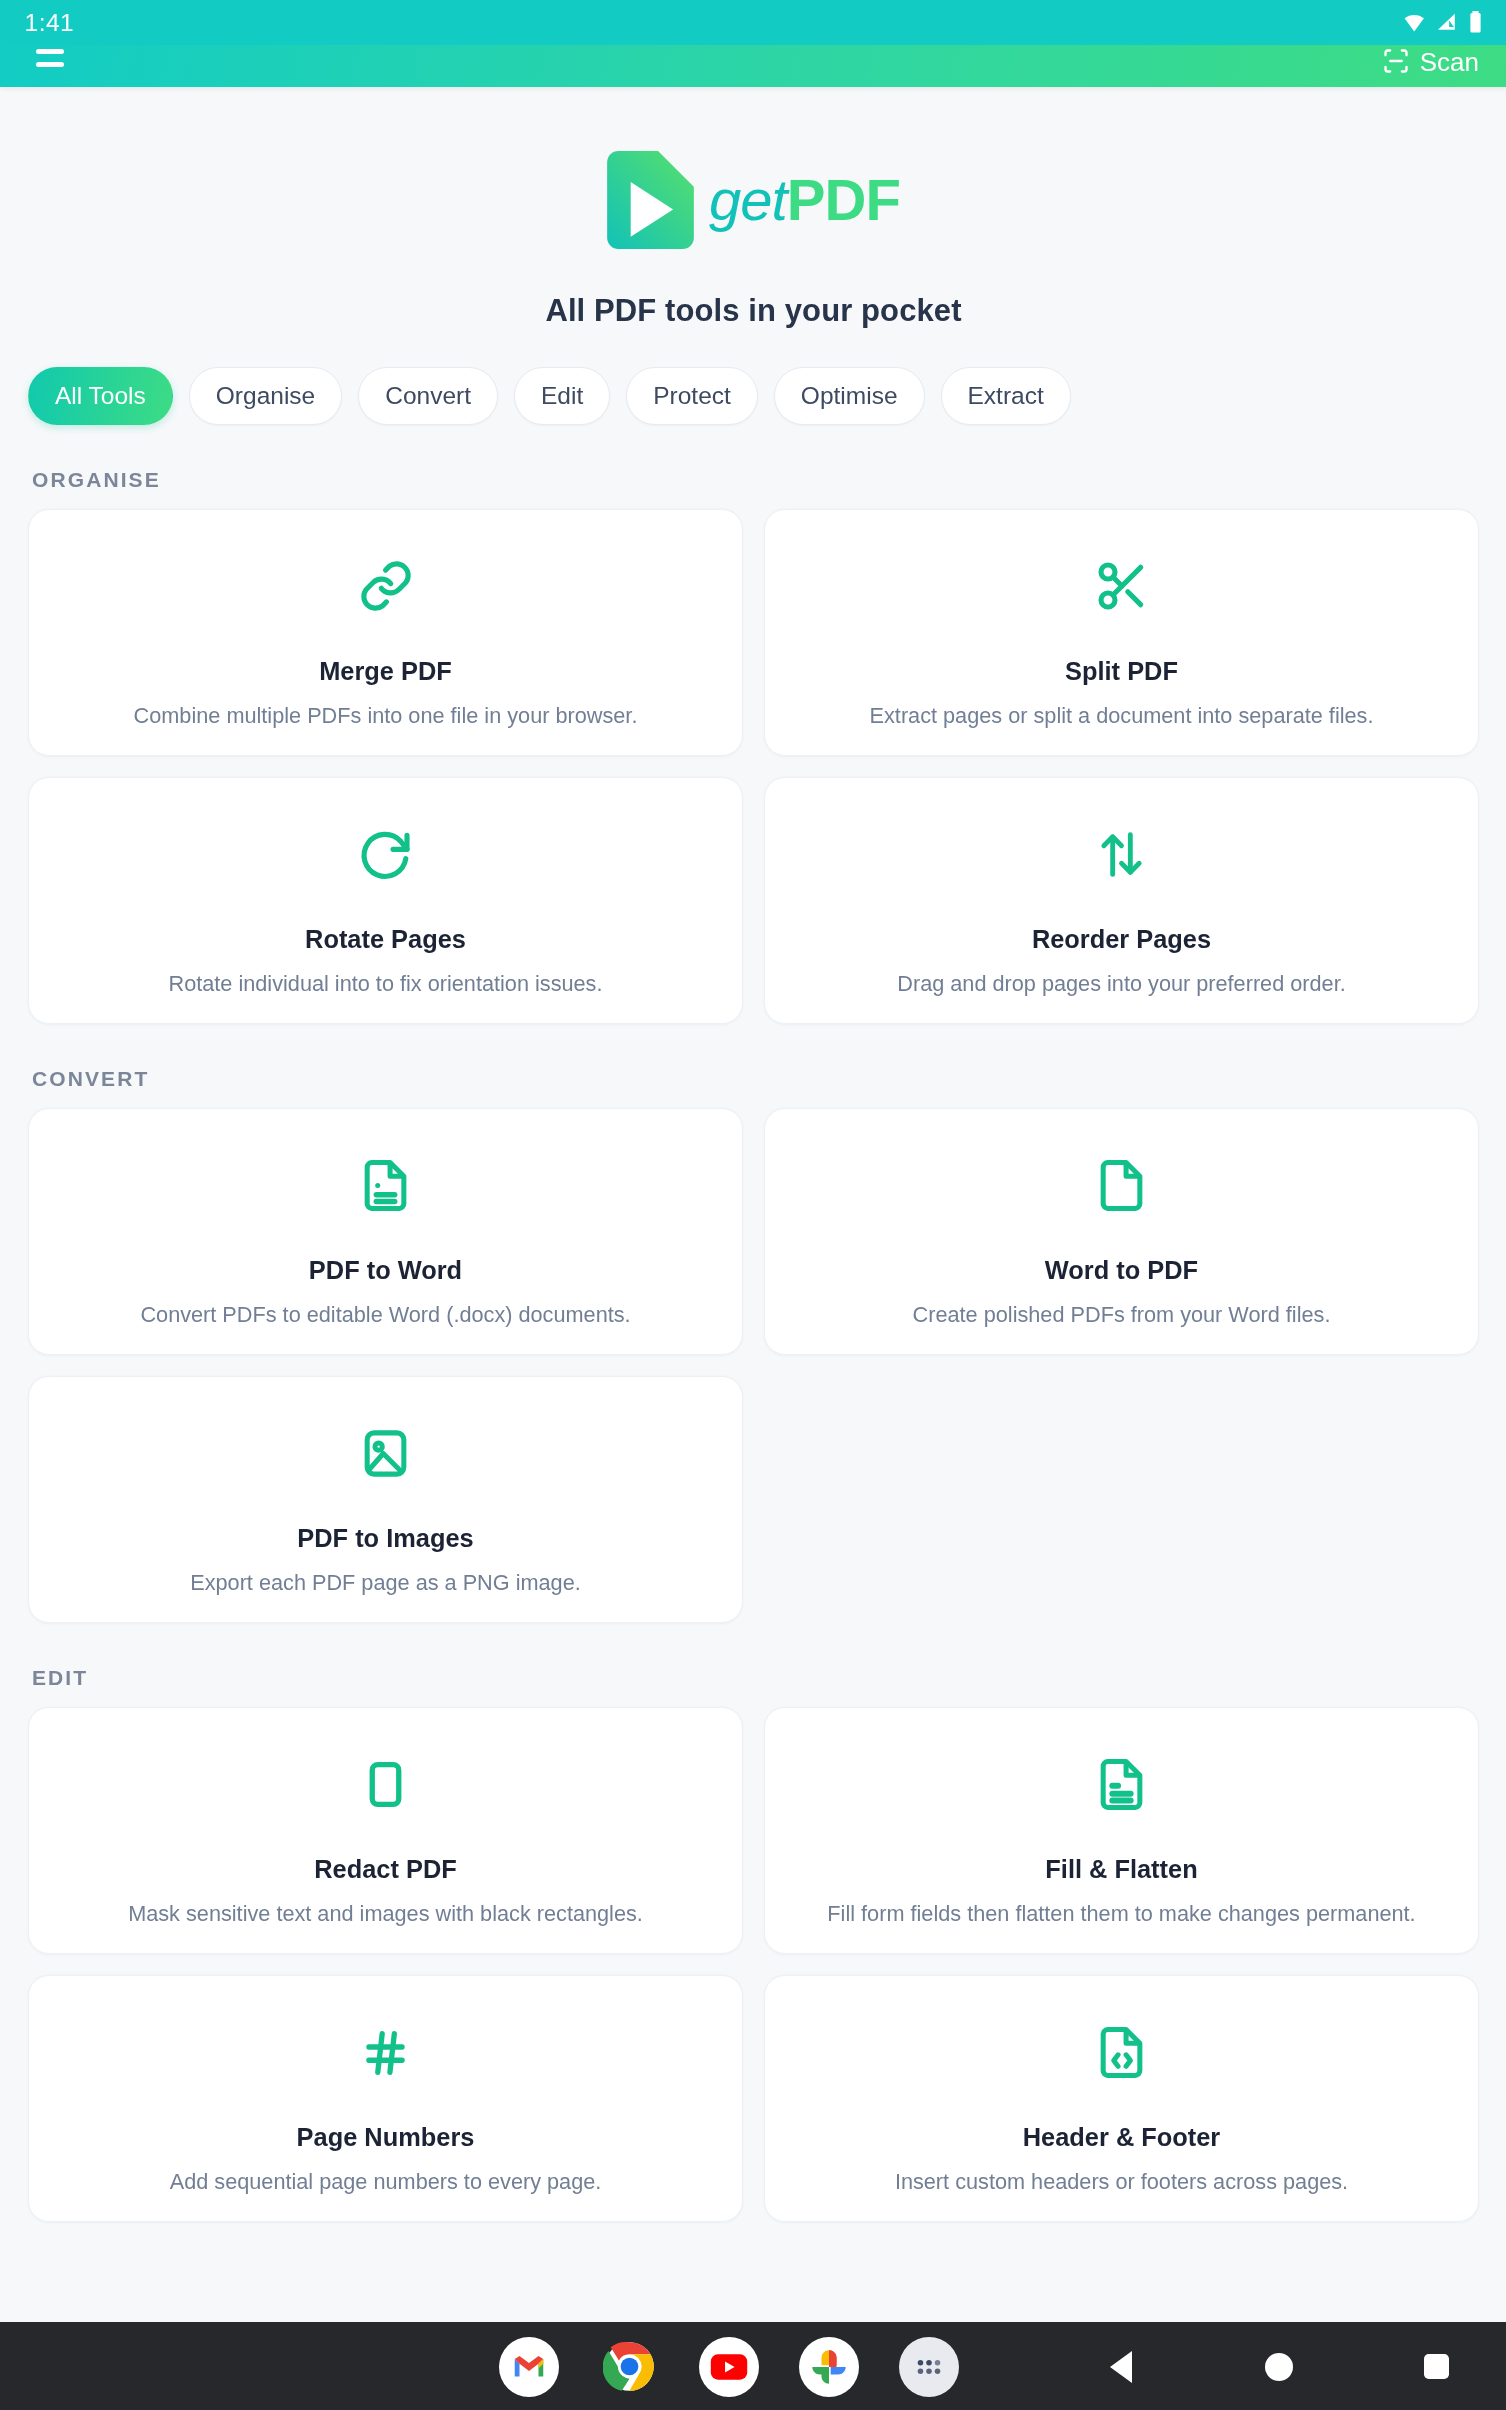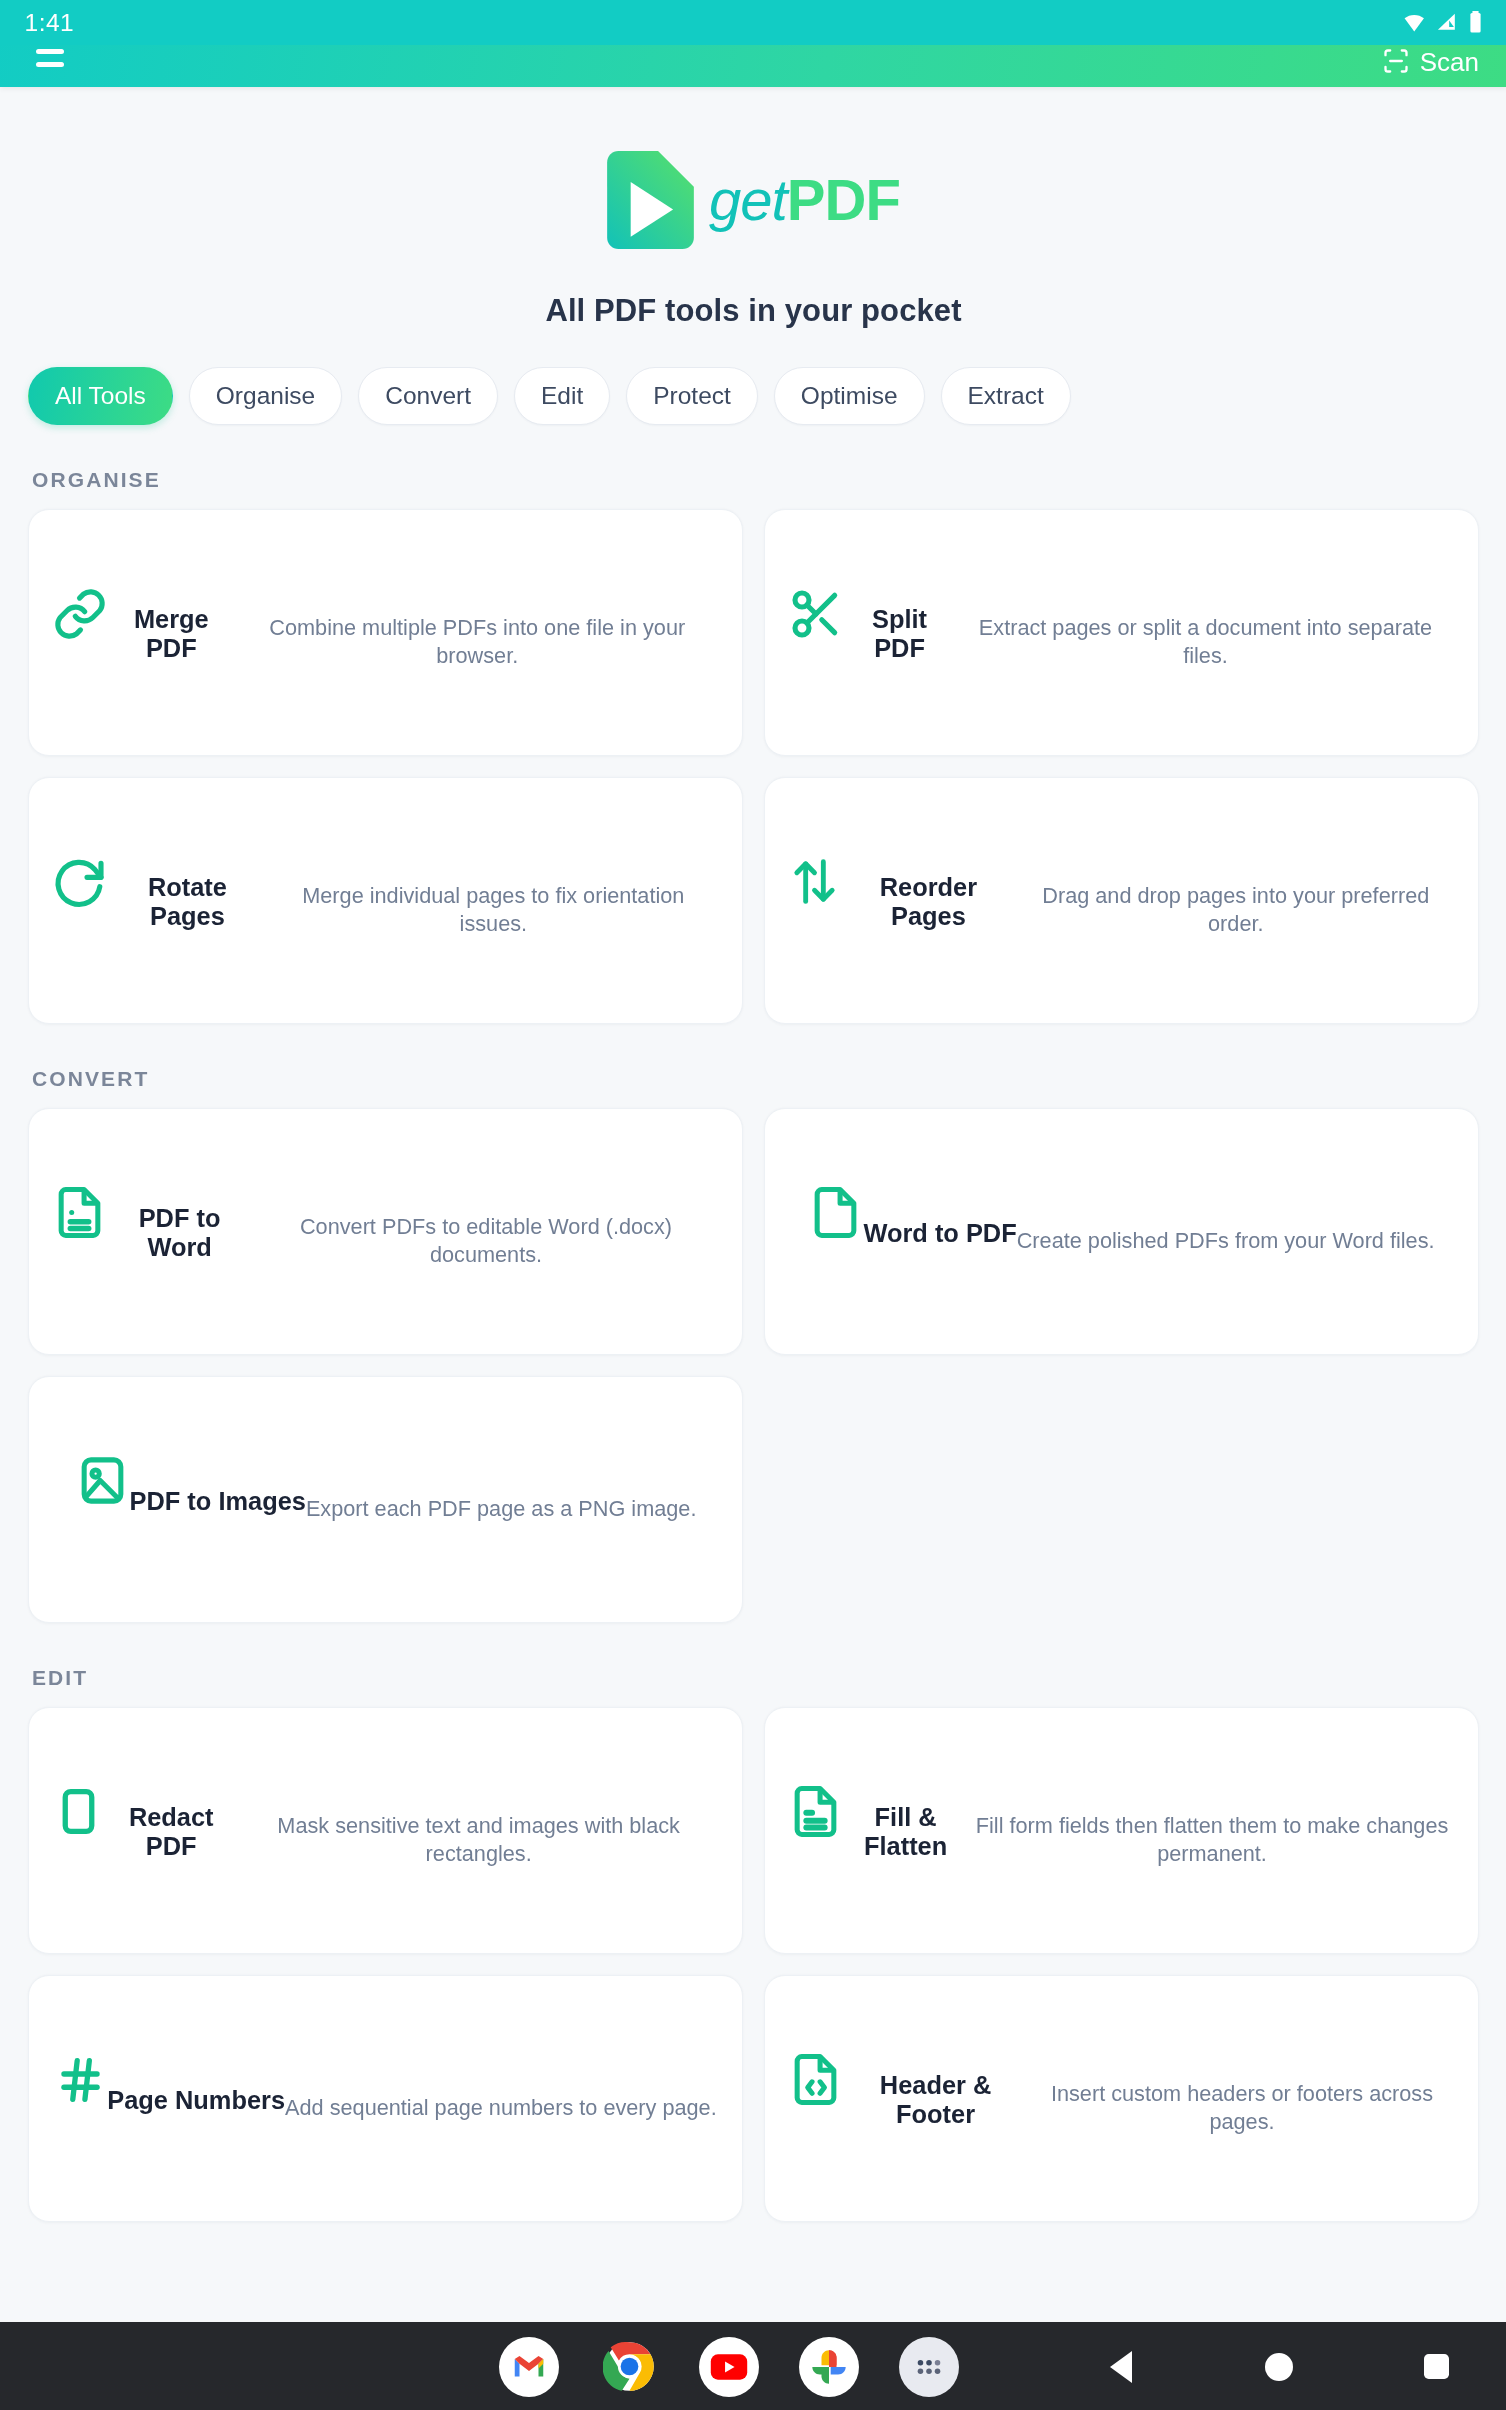--- a/index.html
+++ b/index.html
@@ -85,21 +85,21 @@
     font-size: 21px; font-weight: 700; letter-spacing: 2.1px;
     color: #7b8699; text-transform: uppercase;
   }
   .grid {
     display: grid; grid-template-columns: 1fr 1fr; gap: 21px;
     padding: 0 28px;
   }
   .card {
     background: #ffffff; border-radius: 21px; border: 0.9px solid #edf1f5;
     height: 247px; padding: 28px 22.6px 24.5px;
-    display: flex; flex-direction: row; align-items: center; justify-content: center;
+    display: flex; flex-direction: column; align-items: center; justify-content: flex-end;
     cursor: pointer; box-shadow: 0 0.9px 2.8px rgba(22,40,70,.045);
   }
   .card-icon { height: 60px; display: flex; align-items: center; justify-content: center; margin-bottom: 41px; }
   .card-title { font-size: 25.4px; font-weight: 700; color: #1b2335; text-align: center; }
   .card-desc { font-size: 21.7px; color: #717e94; text-align: center; margin-top: 16px; line-height: 1.3; }
 
   
   .navbar {
     position: absolute; bottom: 0; left: 0; width: 1507px; height: 89px;
     background: #26282c; display: flex; align-items: center; z-index: 40;
@@ -215,21 +215,21 @@
       </div>
 
       <div class="card">
         <div class="card-icon">
           <svg width="56" height="56" viewBox="0 0 24 24" fill="none" stroke="#12c08a" stroke-width="2.2" stroke-linecap="round" stroke-linejoin="round">
             <polyline points="21 4 21 10 15 10"></polyline>
             <path d="M20.49 14A9 9 0 1 1 18.36 6.64L21 10"></path>
           </svg>
         </div>
         <div class="card-title">Rotate Pages</div>
-        <div class="card-desc">Merge individual pages to fix orientation issues.</div>
+        <div class="card-desc">Rotate individual into to fix orientation issues.</div>
       </div>
 
       <div class="card">
         <div class="card-icon">
           <svg width="53" height="53" viewBox="0 0 24 24" fill="none" stroke="#12c08a" stroke-width="2.2" stroke-linecap="round" stroke-linejoin="round">
             <line x1="8" y1="21" x2="8" y2="4"></line>
               <polyline points="4 8 8 4 12 8"></polyline>
             <line x1="16" y1="3" x2="16" y2="20"></line>
               <polyline points="12 16 16 20 20 16"></polyline>
           </svg>

